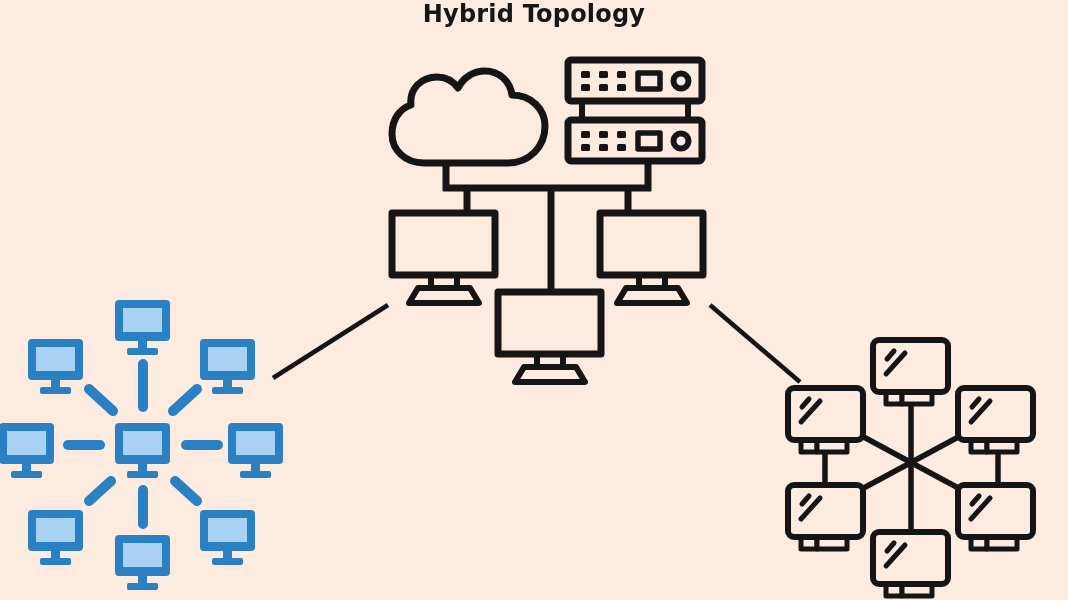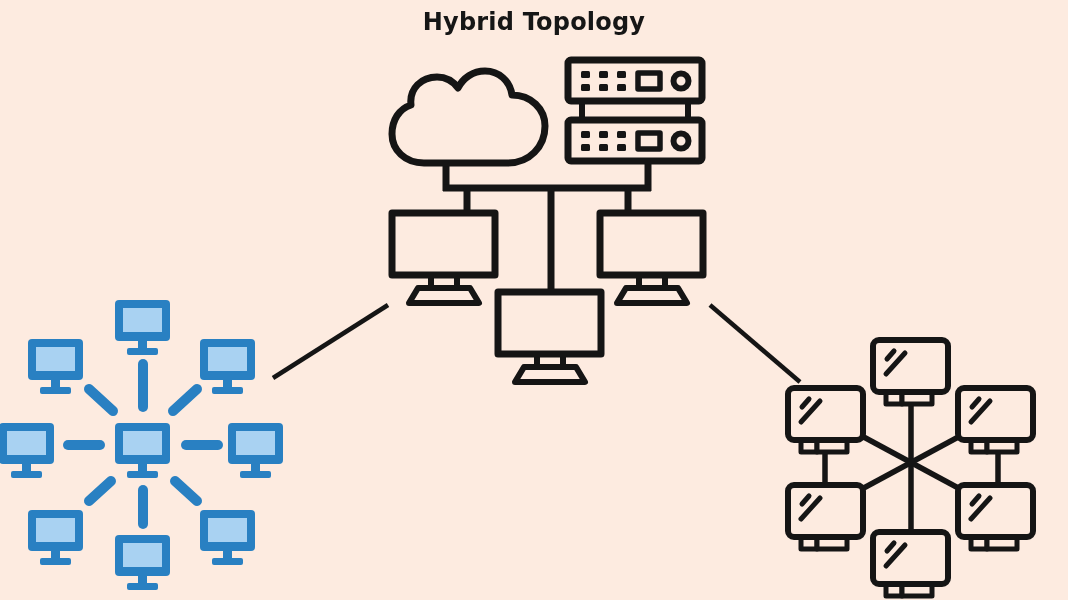--- a/index.html
+++ b/index.html
@@ -6,21 +6,21 @@
     --background:#fdebe0;
     --ink:#151515;
     --star-blue:#2980c2;
     --star-screen:#a9d2f2;
     --title-color:#161616;
   }
   html,body{margin:0;padding:0;}
   body{width:1068px;height:600px;overflow:hidden;background:var(--background);
        font-family:"Liberation Sans", sans-serif;}
   .canvas{position:relative;width:1068px;height:600px;background:var(--background);}
-  .title{position:absolute;top:0;left:0;right:0;margin:8px;text-align:center;
+  .title{position:absolute;top:0;left:0;right:0;margin:0;text-align:center;
          font-size:24px;font-weight:700;letter-spacing:.2px;color:var(--title-color);
          font-family:"DejaVu Sans","Liberation Sans",sans-serif;}
   svg{position:absolute;top:0;left:0;display:block;}
   
   .ol{fill:var(--background);stroke:var(--ink);stroke-linejoin:round;}
   
   .ln{fill:none;stroke:var(--ink);stroke-linejoin:round;}
   .lnr{fill:none;stroke:var(--ink);stroke-linecap:round;}
   .inkf{fill:var(--ink);stroke:none;}
   

